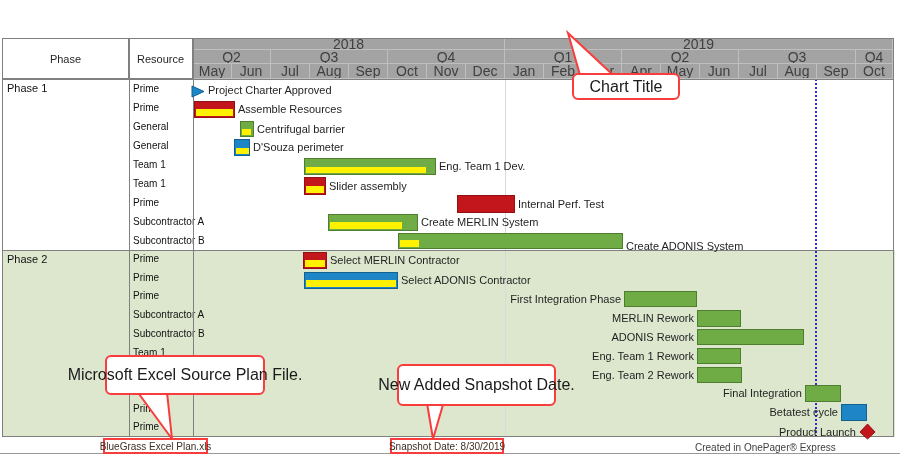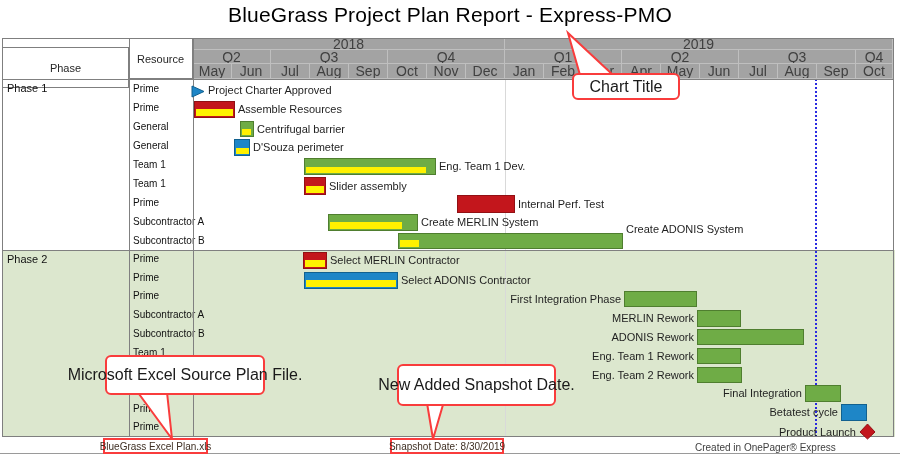--- a/index.html
+++ b/index.html
@@ -30,23 +30,22 @@
   .tag{position:absolute;background:#fff;border:2px solid #F93C3C;display:flex;align-items:center;
        justify-content:center;font-size:10px;color:#3F2F23;z-index:31;box-sizing:border-box;white-space:nowrap;}
   .credit{position:absolute;left:695px;top:442px;font-size:10px;color:#404040;z-index:20;white-space:nowrap;}
   .bottomline{position:absolute;left:0;top:453px;width:900px;height:0;border-top:1px solid #9a9a9a;z-index:2;}
   svg.tails{position:absolute;left:0;top:0;width:900px;height:455px;z-index:30;pointer-events:none;}
 </style>
 </head>
 <body>
 
 <div class="stage">
-  <div class="title">BlueGrass Project Plan Report - Express-PMO</div>
 
-  <div class="hcell" id="hdr-phase" style="left:2px;top:38px;width:127px;height:41px;border:1px solid #7F7F7F;margin-top:9px;">Phase</div>
+  <div class="hcell" id="hdr-phase" style="left:2px;top:38px;width:127px;height:41px;border:1px solid #7F7F7F;">Phase</div>
   <div class="hcell" id="hdr-resource" style="left:129px;top:38px;width:64px;height:41px;border:1px solid #7F7F7F;border-left:none;">Resource</div>
 
   <div id="dyn">
       <div class="band" style="top: 79px; height: 171px; background: rgb(255, 255, 255);"></div>
       <div class="phaselbl" style="left: 7px; top: 82px;">Phase 1</div>
       <div class="reslbl" style="top: 79px; height: 19px; line-height: 19px;">Prime</div>
       <div class="reslbl" style="top: 98px; height: 19px; line-height: 19px;">Prime</div>
       <div class="reslbl" style="top: 117px; height: 19px; line-height: 19px;">General</div>
       <div class="reslbl" style="top: 136px; height: 19px; line-height: 19px;">General</div>
       <div class="reslbl" style="top: 155px; height: 19px; line-height: 19px;">Team 1</div>
@@ -125,21 +124,21 @@
       <div class="tlabel" style="top: 177px; height: 18px; line-height: 18px; left: 329px;">Slider assembly</div>
       <div class="bar" style="left: 457px; top: 195px; width: 58px; height: 18px; background: rgb(195, 22, 28); border: 1px solid rgb(146, 16, 20);"></div>
       <div class="tlabel" style="top: 195px; height: 18px; line-height: 18px; left: 518px;">Internal Perf. Test</div>
       <div class="bar" style="left: 328px; top: 214px; width: 90px; height: 17px; background: rgb(111, 172, 70); border: 1px solid rgb(79, 126, 47);">
         <div class="stripe" style="width: 72px; height: 7px;"></div>
       </div>
       <div class="tlabel" style="top: 214px; height: 17px; line-height: 17px; left: 421px;">Create MERLIN System</div>
       <div class="bar" style="left: 398px; top: 233px; width: 225px; height: 16px; background: rgb(111, 172, 70); border: 1px solid rgb(79, 126, 47);">
         <div class="stripe" style="width: 19px; height: 7px;"></div>
       </div>
-      <div class="tlabel" style="top: 221px; height: 16px; line-height: 16px; left: 626px;">Create ADONIS System</div>
+      <div class="tlabel" style="top: 238px; height: 16px; line-height: 16px; left: 626px;">Create ADONIS System</div>
       <div class="bar" style="left: 303px; top: 252px; width: 24px; height: 17px; background: rgb(195, 22, 28); border: 1px solid rgb(146, 16, 20);">
         <div class="stripe" style="width: 20px; height: 7px;"></div>
       </div>
       <div class="tlabel" style="top: 252px; height: 17px; line-height: 17px; left: 330px;">Select MERLIN Contractor</div>
       <div class="bar" style="left: 304px; top: 272px; width: 94px; height: 17px; background: rgb(30, 134, 199); border: 1px solid rgb(18, 97, 143);">
         <div class="stripe" style="width: 90px; height: 7px;"></div>
       </div>
       <div class="tlabel" style="top: 272px; height: 17px; line-height: 17px; left: 401px;">Select ADONIS Contractor</div>
       <div class="bar" style="left: 624px; top: 291px; width: 73px; height: 16px; background: rgb(111, 172, 70); border: 1px solid rgb(79, 126, 47);"></div>
       <div class="tlabel" style="top: 291px; height: 16px; line-height: 16px; right: 279px;">First Integration Phase</div>

